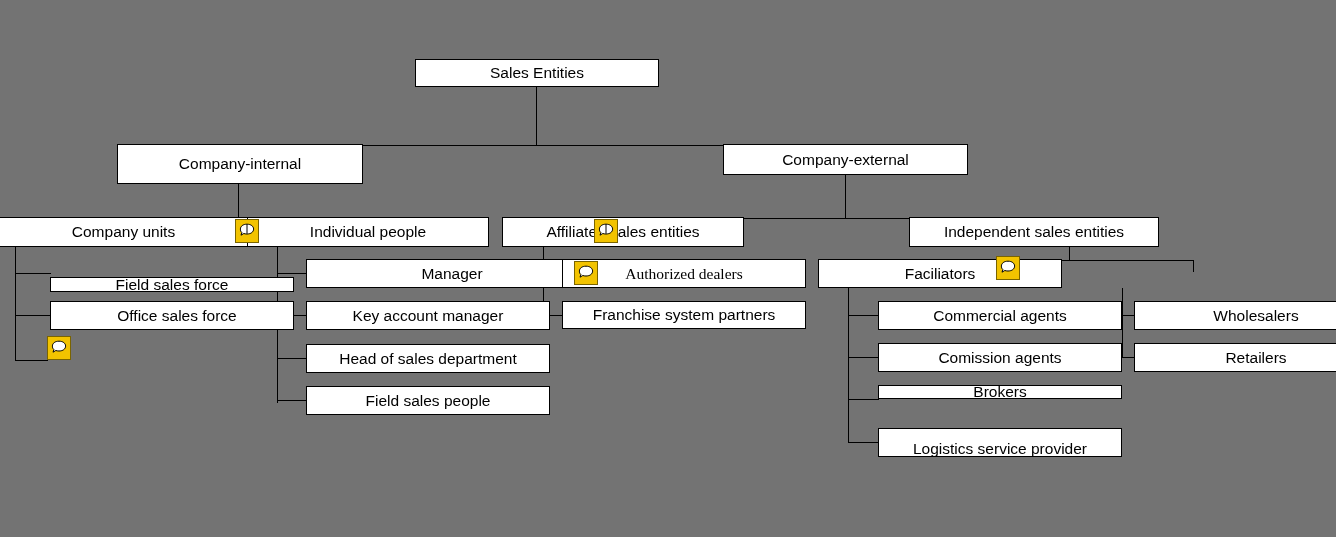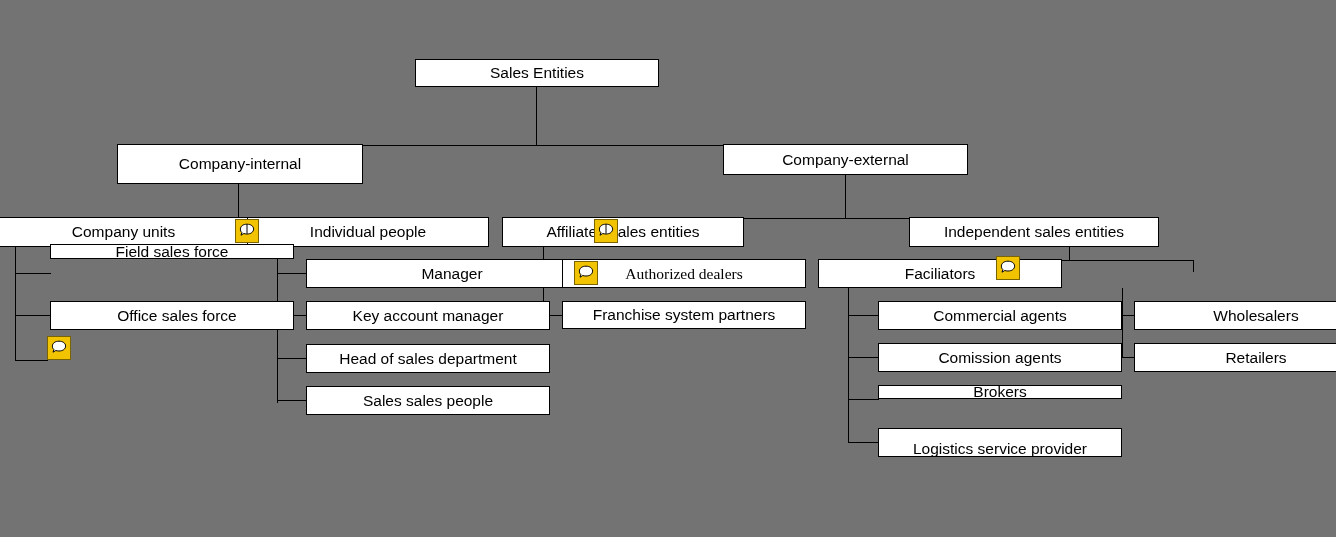--- a/index.html
+++ b/index.html
@@ -125,21 +125,21 @@
   <div class="node" style="left:-1px; top:217px; width:249px; height:30px;">
     <span class="node-label">Company units</span>
   </div>
   <div class="node" style="left:502px; top:217px; width:242px; height:30px;">
     <span class="node-label">Affiliated sales entities</span>
   </div>
   <div class="node" style="left:900px; top:217px; width:250px; height:30px;margin-left:9px;">
     <span class="node-label">Independent sales entities</span>
   </div>
 
-  <div class="node" style="left:50px; top:244px; width:244px; height:15px;">
+  <div class="node" style="left:50px; top:277px; width:244px; height:15px;">
     <span class="node-label">Field sales force</span>
   </div>
   <div class="node" style="left:306px; top:259px; width:292px; height:29px;">
     <span class="node-label">Manager</span>
   </div>
   <div class="node" style="left:562px; top:259px; width:244px; height:29px;font-family:Liberation Serif, serif;">
     <span class="node-label">Authorized dealers</span>
   </div>
   <div class="node" style="left:818px; top:259px; width:244px; height:29px;">
     <span class="node-label">Faciliators</span>
@@ -165,21 +165,21 @@
     <span class="node-label">Head of sales department</span>
   </div>
   <div class="node" style="left:878px; top:343px; width:244px; height:29px;">
     <span class="node-label">Comission agents</span>
   </div>
   <div class="node" style="left:1134px; top:343px; width:244px; height:29px;">
     <span class="node-label">Retailers</span>
   </div>
 
   <div class="node" style="left:306px; top:386px; width:244px; height:29px;">
-    <span class="node-label">Sales sales people</span>
+    <span class="node-label">Field sales people</span>
   </div>
   <div class="node" style="left:878px; top:385px; width:244px; height:14px;">
     <span class="node-label">Brokers</span>
   </div>
 
   <div class="node" style="left:878px; top:428px; width:244px; height:29px;align-items:flex-end;">
     <span class="node-label">Logistics service provider</span>
   </div>
 
   <div class="note-icon" style="left:235px; top:219px;">

